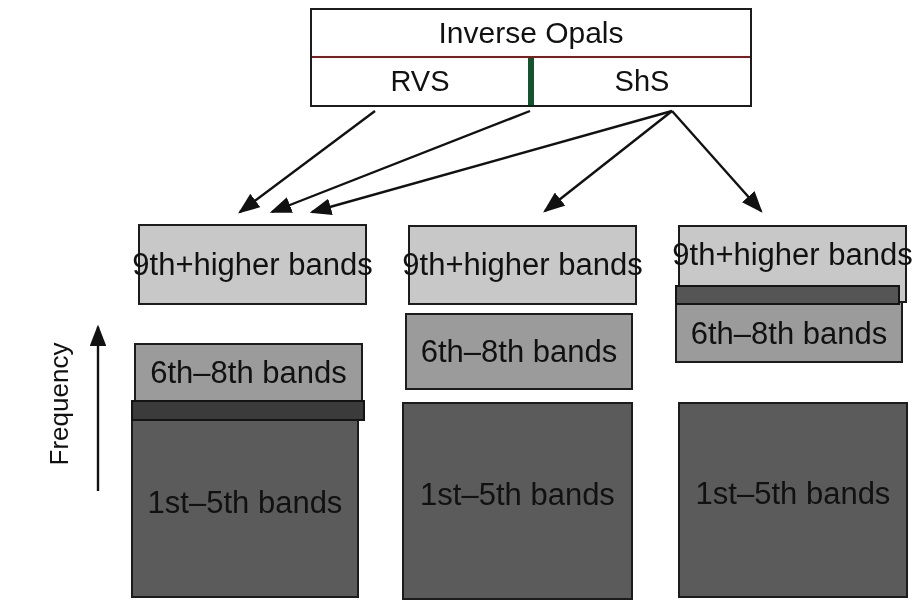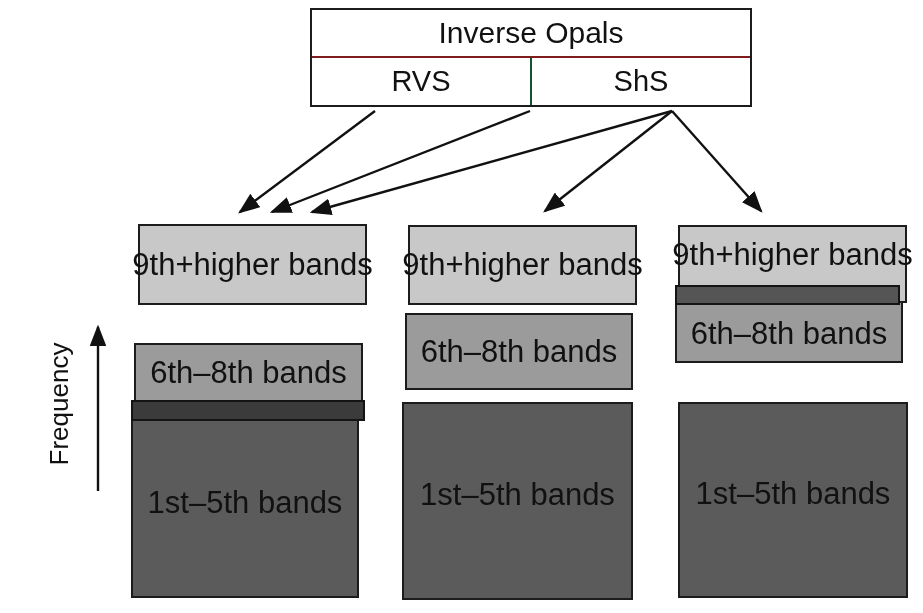--- a/index.html
+++ b/index.html
@@ -46,21 +46,21 @@
   }
   .header-cell {
     box-sizing: border-box;
     flex: 1 1 0;
     display: flex;
     align-items: center;
     justify-content: center;
     font-size: 29px;
   }
   .header-cell + .header-cell {
-    border-left: 2px solid #14532d;
+    border-left: 6px solid #14532d;
   }
   
   .freq-label {
     position: absolute;
     left: -12px;
     top: 389px;
     width: 142px;
     height: 30px;
     text-align: center;
     font-size: 26px;

